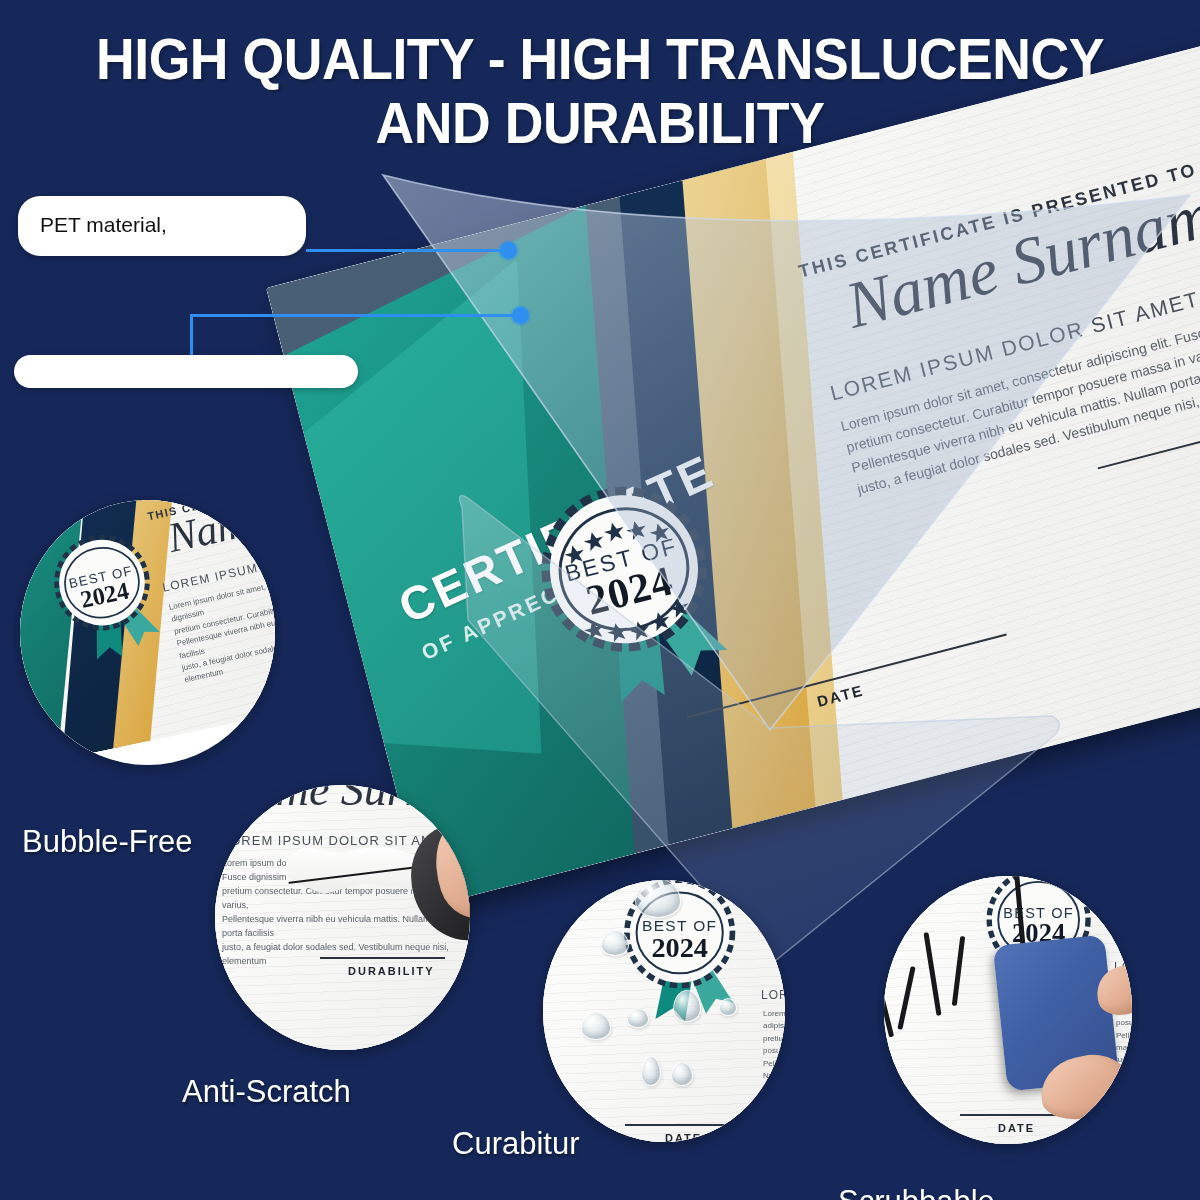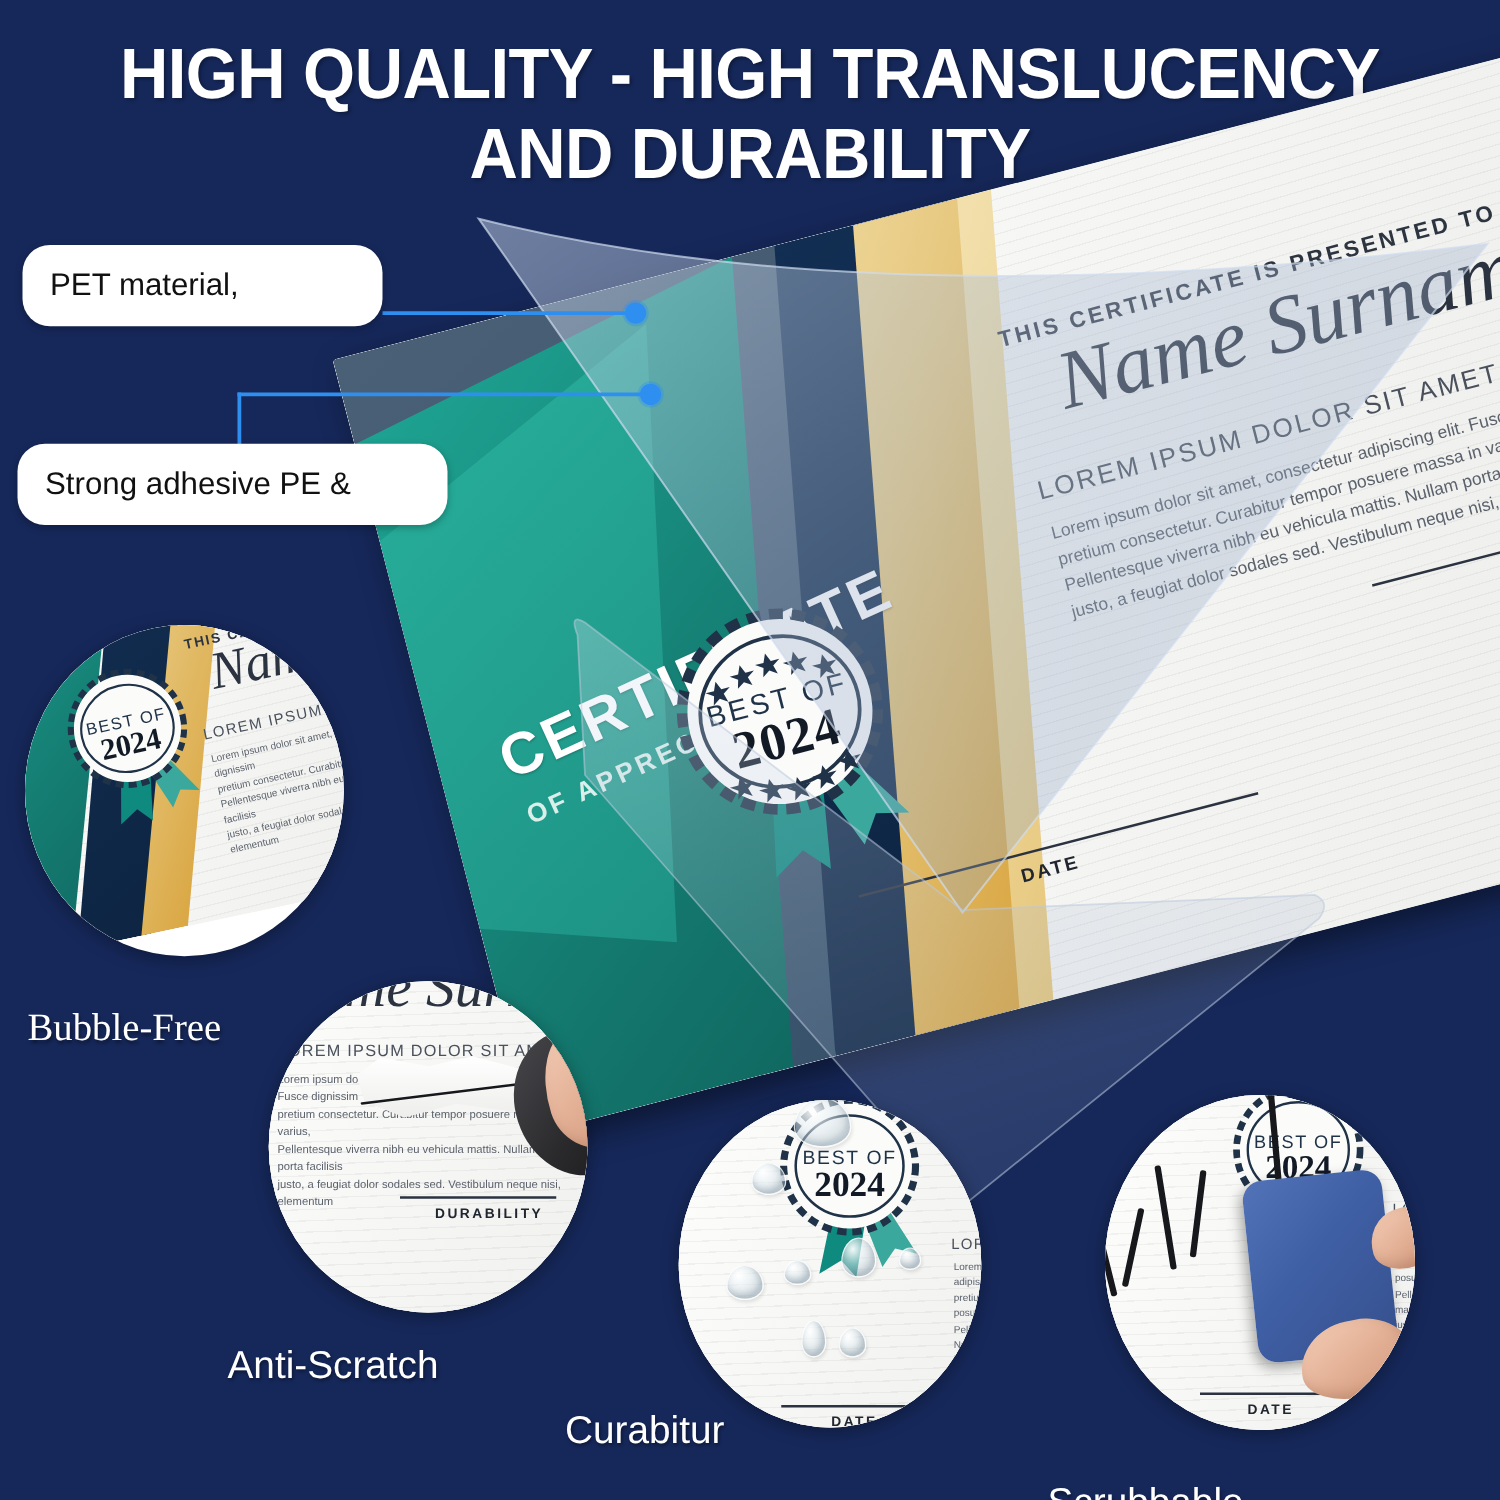--- a/index.html
+++ b/index.html
@@ -19,21 +19,21 @@
     font-weight:bold; font-size:57px; line-height:1.12;
     letter-spacing:-0.5px;
     transform:scaleX(0.94);
     text-shadow:2px 2px 3px rgba(0,0,0,.30);
   }
   .title .l2{ display:block; }
 
   
   .callout{
     position:absolute; background:#ffffff; border-radius:22px;
-    color:#111; font-size:25px; line-height:1.28;
+    color:#111; font-size:21px; line-height:1.28;
     padding:16px 22px 17px 22px;
     box-shadow:0 2px 6px rgba(0,0,0,.25);
     z-index:40;
   }
   .callout span{ display:block; white-space:nowrap; }
   #callout-pet{ left:18px; top:196px; width:288px; }
   #callout-adh{ left:14px; top:355px; width:344px; }
 
   .lead{ position:absolute; z-index:35; }
   .lead .hline{ position:absolute; height:3px; background:#2f8ff0; }
@@ -244,21 +244,20 @@
   <div class="lead" style="left:0;top:0;">
     <div class="hline" style="left:190px;top:314px;width:332px;"></div>
     <div class="vline" style="left:190px;top:314px;height:48px;"></div>
   </div>
   <div class="dot" style="left:512px;top:307px;"></div>
 
   <div class="callout" id="callout-pet">
     <span>PET material,</span>
   </div>
   <div class="callout" id="callout-adh">
-    <span>Strong adhesive PE &amp;</span>
   </div>
 
   <div class="feature">
     <div class="circle" style="left:20px;top:500px;width:255px;height:265px;">
       <div class="cert" style="left:-95px;top:-95px;width:470px;height:330px;transform:rotate(-12deg);">
         <div class="paper"></div>
         <div class="shape w-teal1" style="left:0;top:0;width:230px;height:330px;clip-path:polygon(0 0,200px 0,95px 330px,0 330px);"></div>
         <div class="shape w-navy" style="left:70px;top:0;width:190px;height:330px;clip-path:polygon(130px 0,190px 0,90px 330px,30px 330px);"></div>
         <div class="shape w-gold" style="left:110px;top:0;width:190px;height:330px;clip-path:polygon(145px 0,182px 0,80px 330px,42px 330px);"></div>
 
@@ -276,21 +275,21 @@
             <path d="M110 150 L135 214 L150 192 L176 198 L140 142 Z" fill="#3aa89c"></path>
             <circle cx="96" cy="94" r="78" fill="none" stroke="#1f3247" stroke-width="9" stroke-dasharray="11 7"></circle>
             <circle cx="96" cy="94" r="74" fill="#fbfbfa"></circle>
             <ellipse cx="96" cy="94" rx="64" ry="60" fill="none" stroke="#1f3247" stroke-width="3"></ellipse>
             <text x="96" y="92" text-anchor="middle" font-family="Liberation Sans, sans-serif" font-size="23" letter-spacing="2" fill="#1f3247">BEST OF</text>
             <text x="96" y="130" text-anchor="middle" font-family="Liberation Serif, serif" font-size="42" font-weight="bold" fill="#121a26">2024</text>
           </svg>
         </div>
       </div>
     </div>
-    <div class="feature-label" style="left:22px;top:804px;font-family:Liberation Serif, serif;">Bubble-Free</div>
+    <div class="feature-label" style="left:22px;top:824px;">Bubble-Free</div>
   </div>
 
   <div class="feature">
     <div class="circle" style="left:215px;top:785px;width:255px;height:265px;">
       <div class="cert" style="left:-55px;top:-58px;width:420px;height:390px;">
         <div class="paper"></div>
 
         <div class="ct-name" style="left:62px;top:36px;font-size:46px;">Name Surname</div>
         <div class="ct-lorem" style="left:62px;top:106px;font-size:13px;letter-spacing:1px;">LOREM IPSUM DOLOR SIT AMET , CONSECTETUR</div>
         <div class="ct-body" style="left:62px;top:130px;font-size:9px;width:230px;">Lorem ipsum dolor sit amet, consectetur adipiscing elit. Fusce dignissim

